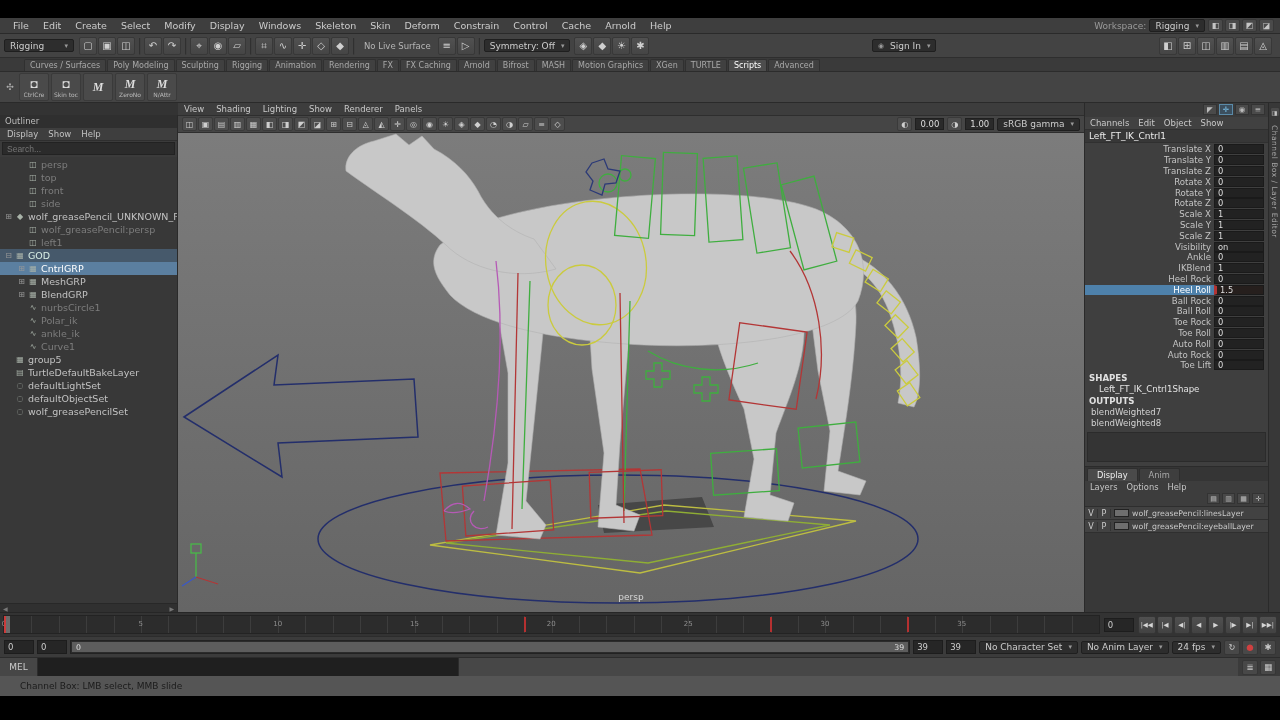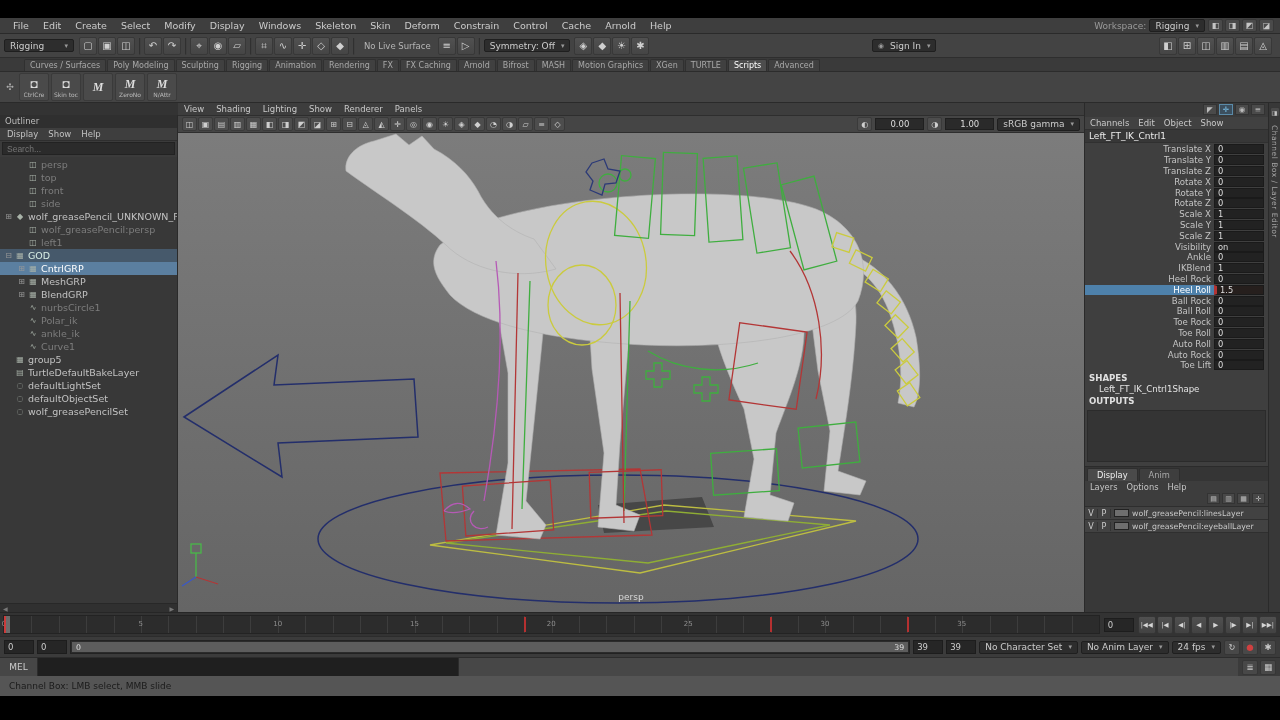--- a/index.html
+++ b/index.html
@@ -45,21 +45,21 @@
   .o-exp{width:11px;font-size:8px;color:#999;text-align:center;flex:none}
   .o-ico{width:12px;font-size:8px;color:#a9b3a9;text-align:center;flex:none}
   .o-label{padding-left:2px}
   .o-scroll{height:9px;background:#303030;display:flex;justify-content:space-between;align-items:center;font-size:6px;color:#777;padding:0 3px;border-top:1px solid #282828}
   
   #viewport{left:178px;width:907px;top:0;bottom:0;display:flex;flex-direction:column;border-right:1px solid #2a2a2a}
   .vp-menus{height:13px;background:#3d3d3d;display:flex;gap:12px;align-items:center;padding:0 6px;font-size:8.5px;color:#c8c8c8;border-bottom:1px solid #2e2e2e}
   .vp-toolbar{height:17px;background:#454545;display:flex;align-items:center;padding:0 4px;border-bottom:1px solid #2e2e2e;gap:1px}
   .vp-ico{width:15px;height:14px;display:inline-flex;align-items:center;justify-content:center;background:#4d4d4d;border:1px solid #3a3a3a;border-radius:2px;font-size:8px;color:#cfcfcf;flex:none}
   .vp-right{margin-left:auto;display:flex;align-items:center;gap:3px;font-size:8.5px;color:#ccc}
-  .vp-num{background:#2a2a2a;border:1px solid #1f1f1f;padding:0 14px;height:12px;line-height:11px;font-size:8.5px;color:#ddd}
+  .vp-num{background:#2a2a2a;border:1px solid #1f1f1f;padding:0 4px;height:12px;line-height:11px;font-size:8.5px;color:#ddd}
   .vp-canvas{position:relative;flex:1;background:linear-gradient(#7c7c7c,#656565);overflow:hidden}
   .persp-label{position:absolute;left:50%;bottom:10px;transform:translateX(-50%);font-size:9px;color:#d8d8d8}
   
   #channelbox{left:1085px;width:183px;top:0;bottom:0;background:#3f3f3f;display:flex;flex-direction:column}
   .cb-top{height:14px;display:flex;justify-content:flex-end;gap:2px;padding:1px 3px;background:#3a3a3a}
   .cb-ti{width:14px;height:11px;font-size:7.5px;display:inline-flex;align-items:center;justify-content:center;background:#4a4a4a;border:1px solid #333;color:#bbb}
   .cb-ti.blue{color:#7ec7ef;border-color:#5a8aa8;background:#3c4f5e}
   .cb-menus{height:13px;display:flex;gap:9px;align-items:center;padding:0 5px;font-size:8.5px;color:#c8c8c8;background:#414141;border-bottom:1px solid #303030}
   .cb-name{height:13px;font-size:9px;color:#ededed;padding:1px 4px;background:#373737;border-bottom:1px solid #303030}
   .cb-attrs{padding-top:1px}
@@ -101,21 +101,21 @@
   .rs-track{flex:1;height:14px;background:#2b2b2b;border:1px solid #222;position:relative}
   .rs-bar{position:absolute;left:1px;right:1px;top:1px;bottom:1px;background:#5d5d5d;display:flex;justify-content:space-between;align-items:center;padding:0 4px;font-size:7.8px;color:#e0e0e0}
   .sm-ico{width:16px;height:15px;display:inline-flex;align-items:center;justify-content:center;background:#484848;border:1px solid #363636;border-radius:2px;font-size:8.5px;color:#c8c8c8;flex:none}
   .red{color:#d04040}
   
   #cmdline{left:0;right:0;top:657px;height:19px;background:#3b3b3b;border-top:1px solid #2c2c2c;display:flex;align-items:stretch}
   .cmd-label{width:38px;display:flex;align-items:center;justify-content:center;font-size:9px;color:#ccc;background:#464646;border-right:1px solid #2c2c2c}
   .cmd-input{width:420px;background:#1f1f1f;border:none;color:#ddd;font-family:"DejaVu Sans Mono","Liberation Mono",monospace;font-size:9px;padding:0 5px}
   .cmd-feedback{flex:1;background:#474747;border-left:1px solid #2c2c2c}
   .cmd-icons{display:flex;align-items:center;gap:2px;padding:0 4px;background:#3b3b3b}
-  #helpline{left:0;right:0;top:676px;height:20px;background:#555;color:#1b1b1b;font-size:9px;display:flex;align-items:center;padding:0 9px}
+  #helpline{left:0;right:0;top:676px;height:20px;background:#555;color:#1b1b1b;font-size:9px;display:flex;align-items:center;padding:0 20px}
 </style>
 </head>
 <body>
 
 <div id="menubar" class="abs">
   <div style="display:flex">
 
   <span class="menu-item">File</span>
       <span class="menu-item">Edit</span>
       <span class="menu-item">Create</span>
@@ -645,20 +645,25 @@
         </div>
 
         <div class="cb-row">
           <span class="cb-attr-name">Toe Lift</span>
           <span class="cb-attr-val">0</span>
         </div>
       </div>
     <div class="cb-head">SHAPES</div>
     <div class="cb-shape">Left_FT_IK_Cntrl1Shape</div>
     <div class="cb-head">OUTPUTS</div>
+    <div>
+
+    <div class="cb-out">blendWeighted7</div>
+        <div class="cb-out">blendWeighted8</div>
+      </div>
     <div class="cb-empty"></div>
     <div class="layer-editor">
       <div class="ly-tabs">
 
       <span class="ly-tab active">Display</span>
           <span class="ly-tab">Anim</span>
         </div>
       <div class="ly-menus">
 
       <span>Layers</span>

